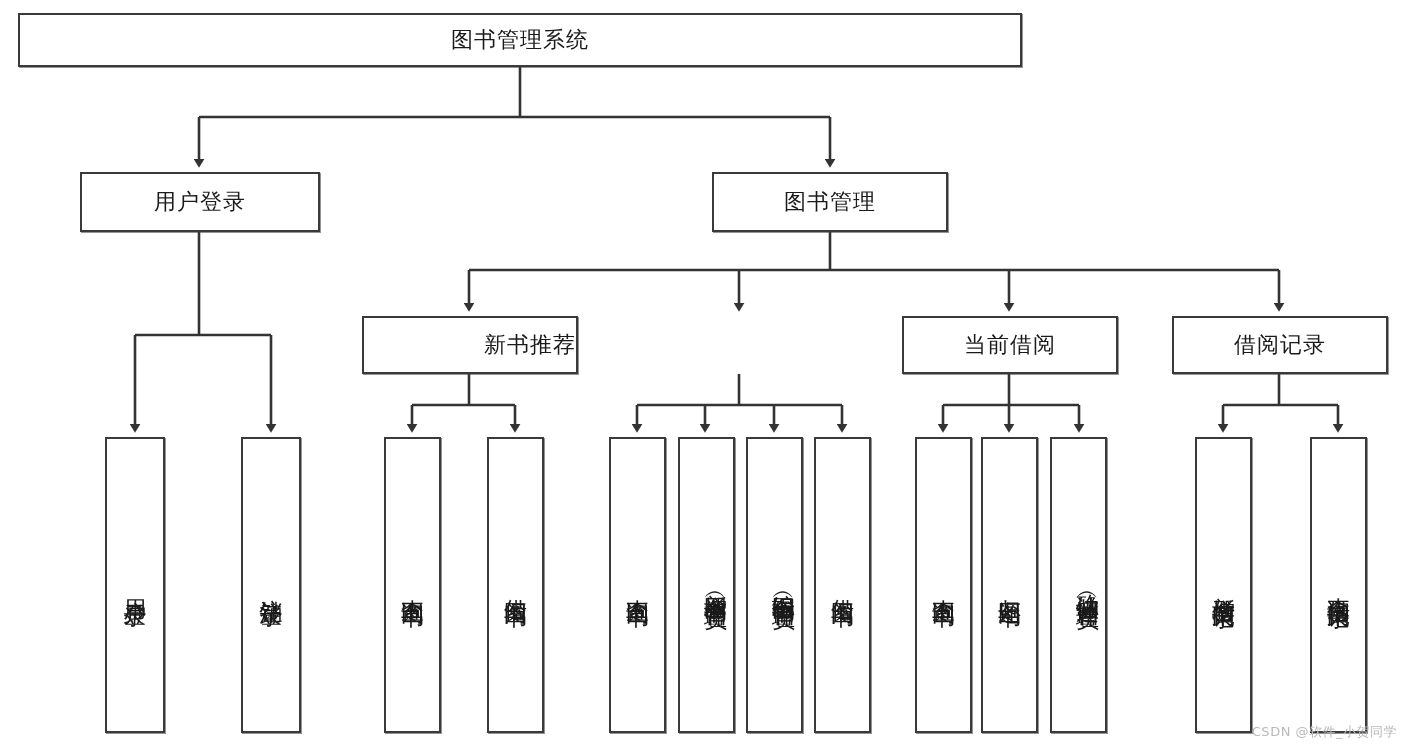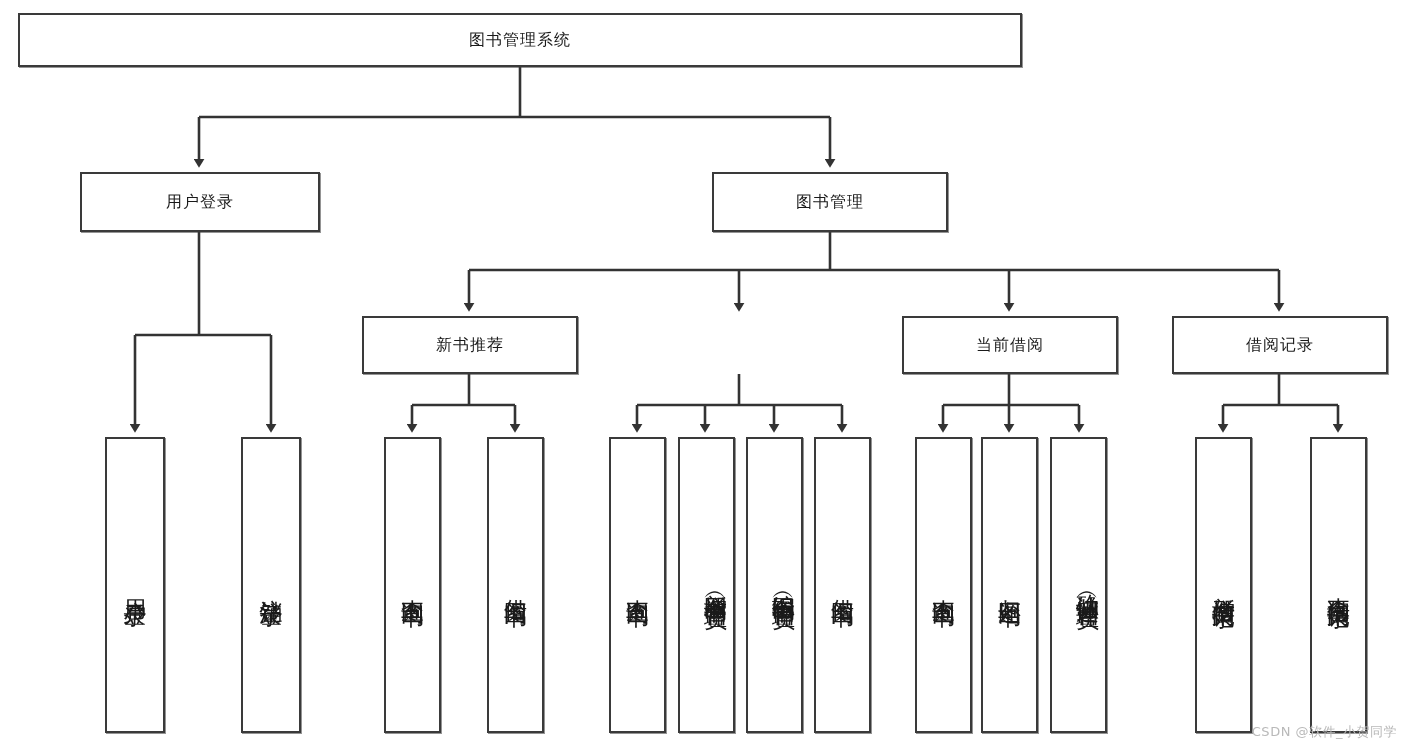--- a/index.html
+++ b/index.html
@@ -30,21 +30,21 @@
     box-sizing: border-box;
     border: 2px solid #3a3a3a;
     background: #ffffff;
     display: flex;
     align-items: center;
     justify-content: center;
     color: #1a1a1a;
     box-shadow: 1px 1px 0 rgba(60,60,60,0.55);
   }
   .node.horiz {
-    font-size: 16px;
+    font-size: 22px;
     letter-spacing: 1px;
     line-height: 1.2;
   }
   .node.vert {
     writing-mode: vertical-rl;
     text-orientation: upright;
     font-size: 23px;
     line-height: 1.35;
     letter-spacing: 2px;
     padding: 6px 2px;
@@ -124,21 +124,21 @@
     <span>图书管理系统</span>
   </div>
 
   <div class="node horiz" style="left:80px; top:172px; width:240px; height:60px;">
     <span>用户登录</span>
   </div>
   <div class="node horiz" style="left:712px; top:172px; width:236px; height:60px;">
     <span>图书管理</span>
   </div>
 
-  <div class="node horiz" style="left:362px; top:316px; width:216px; height:58px;">
+  <div class="node horiz" style="left:362px; top:316px; width:216px; height:58px;justify-content:flex-end;">
     <span>新书推荐</span>
   </div>
   <div class="node horiz" style="left:902px; top:316px; width:216px; height:58px;text-align:center;">
     <span>当前借阅</span>
   </div>
   <div class="node horiz" style="left:1172px; top:316px; width:216px; height:58px;">
     <span>借阅记录</span>
   </div>
 
   <div class="node vert" style="left:105px; top:437px; width:60px; height:296px;">

